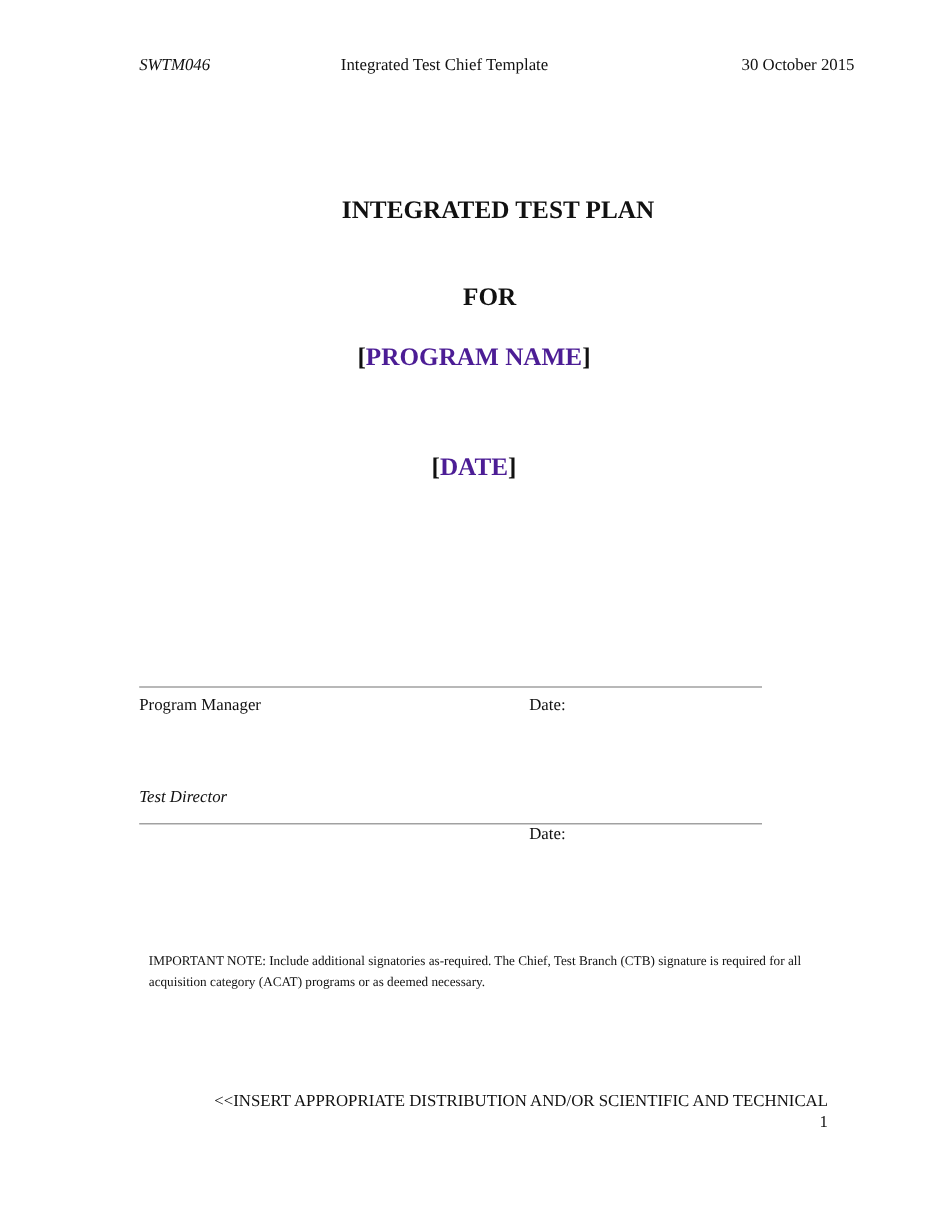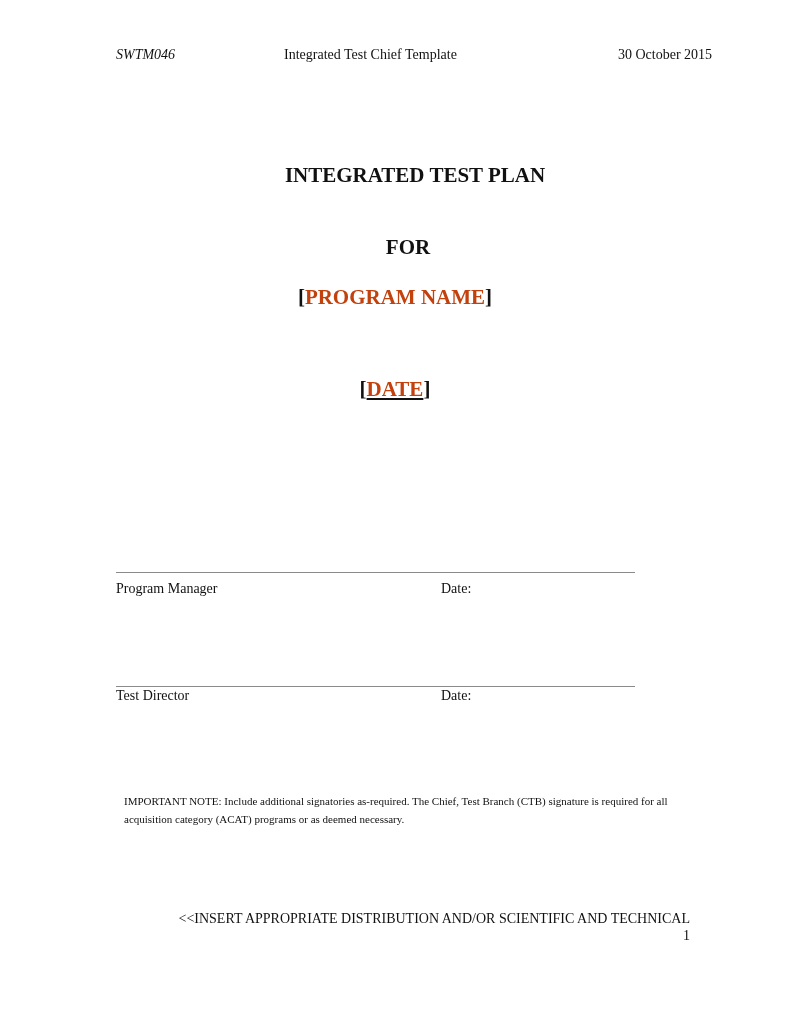--- a/index.html
+++ b/index.html
@@ -3,49 +3,49 @@
 <meta charset="utf-8">
 <style>
   html, body { margin: 0; padding: 0; background: #ffffff; }
   body {
     width: 790px; height: 1022px; position: relative; overflow: hidden;
     font-family: "Liberation Serif", "DejaVu Serif", serif; color: #111111;
   }
   .abs { position: absolute; white-space: nowrap; }
   .hdr { font-size: 14px; top: 47px; }
   .title { font-weight: bold; font-size: 21px; left: 0; width: 790px; text-align: center; }
-  .blue { color: #c2410c; }
+  .blue { color: #4c1d95; }
   .rule { position: absolute; left: 116px; width: 519px; height: 0; border-top: 1.5px solid #8a8a8a; }
   .sig { font-size: 14px; }
   .note { position: absolute; left: 124px; top: 792px; width: 560px; font-size: 11px; line-height: 18px; white-space: normal; }
   .footer { position: absolute; left: 100px; width: 590px; top: 910px; text-align: right; font-size: 14px; line-height: 17px; }
 </style>
 </head>
 <body>
 
 <div>
   <span class="abs hdr" style="left:116px;font-style:italic;">SWTM046</span>
   <span class="abs hdr" style="left:284px;">Integrated Test Chief Template</span>
   <span class="abs hdr" style="left:570px;margin-left:48px;">30 October 2015</span>
 </div>
 
 <div>
   <div class="abs title" style="top:163px;margin-left:20px;">INTEGRATED TEST PLAN</div>
   <div class="abs title" style="top:235px;margin-left:13px;">FOR</div>
   <div class="abs title" style="top:285px;"><span>[</span><span class="blue">PROGRAM NAME</span><span>]</span></div>
-  <div class="abs title" style="top:377px;text-decoration:underline;"><span>[</span><span class="blue">DATE</span><span>]</span></div>
+  <div class="abs title" style="top:377px;"><span>[</span><span class="blue">DATE</span><span>]</span></div>
 </div>
 
 <div>
   <div class="rule" style="top:572px;"></div>
   <span class="abs sig" style="left:116px; top:581px;">Program Manager</span>
   <span class="abs sig" style="left:441px; top:581px;">Date:</span>
 
   <div class="rule" style="top:686px;"></div>
-  <span class="abs sig" style="left:116px; top:688px;">Test Director</span>
+  <span class="abs sig" style="left:116px; top:657px;font-style:italic;">Test Director</span>
   <span class="abs sig" style="left:441px; top:688px;">Date:</span>
 </div>
 
 <div class="note">IMPORTANT NOTE:  Include additional signatories as-required.  The Chief, Test Branch (CTB) signature is required for all acquisition category (ACAT) programs or as deemed necessary.</div>
 
 <div class="footer">
   <div>&lt;&lt;INSERT APPROPRIATE DISTRIBUTION AND/OR SCIENTIFIC AND TECHNICAL</div>
   <div>1</div>
 </div>
 

